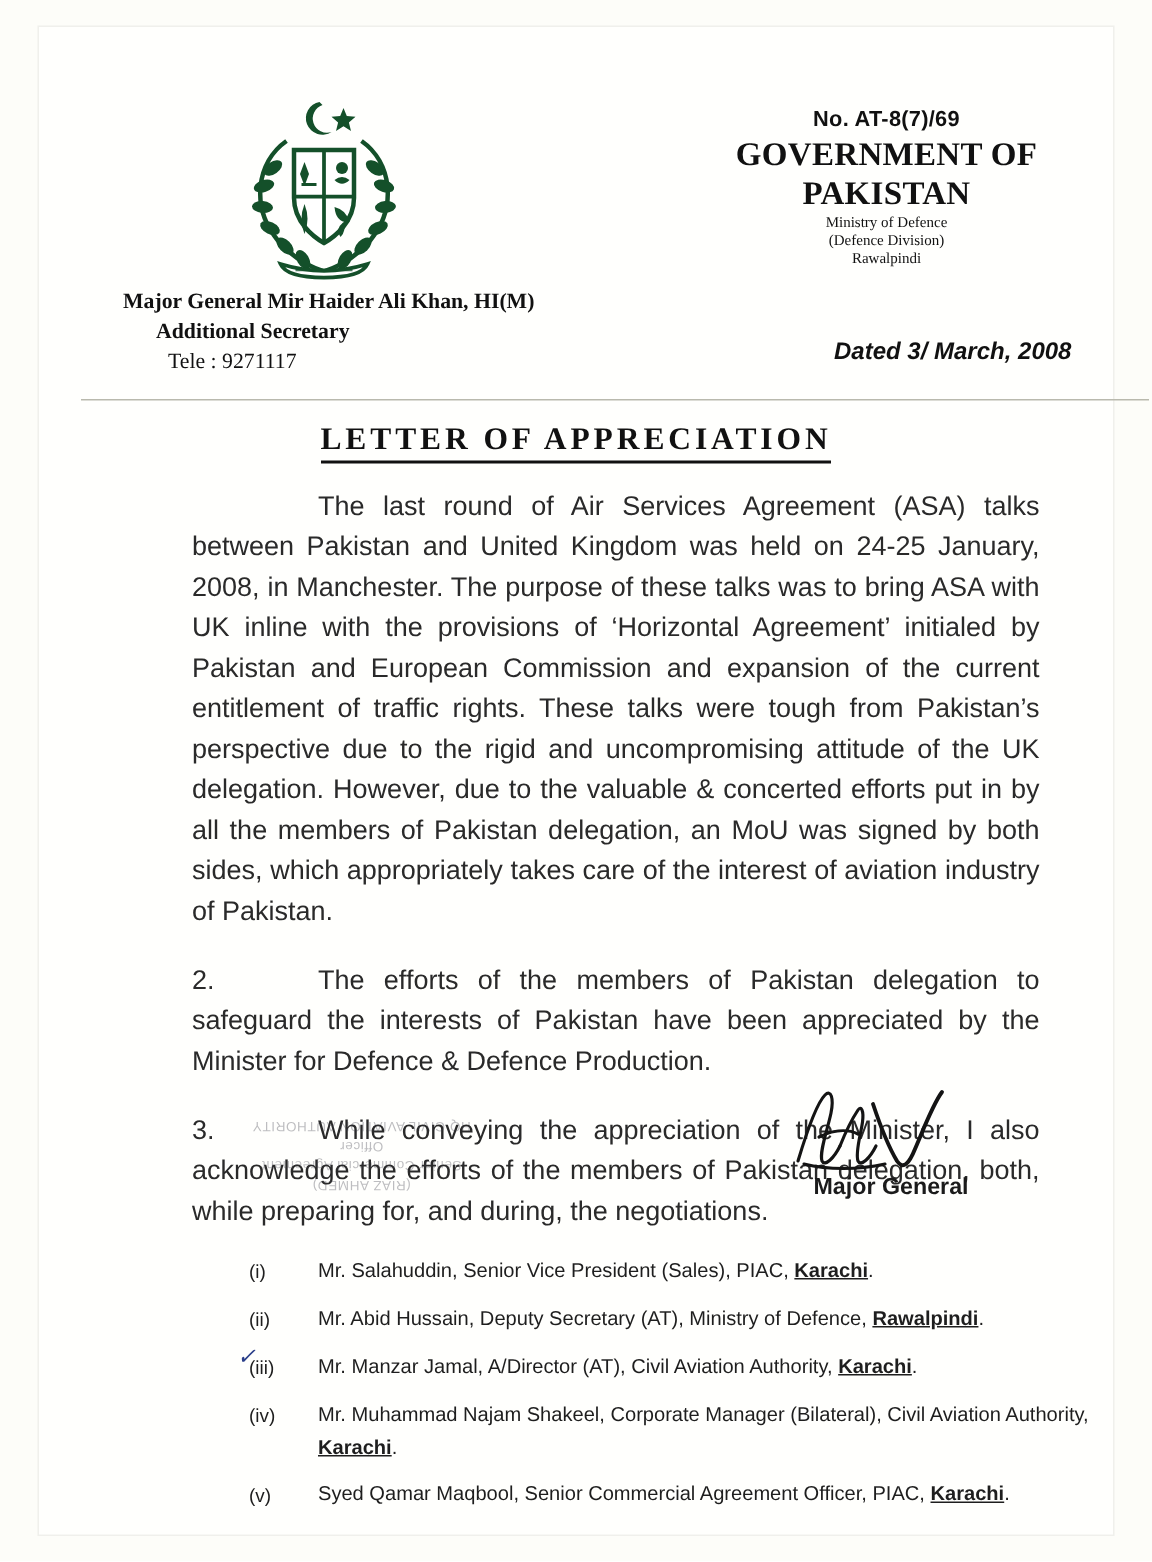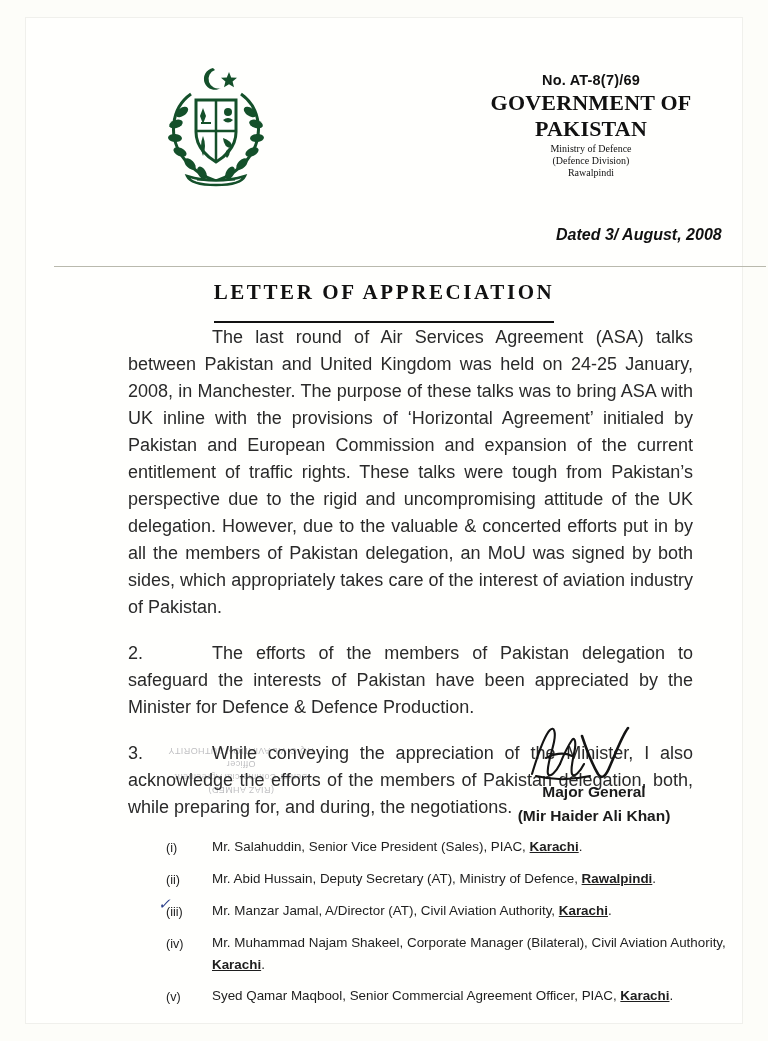--- a/index.html
+++ b/index.html
@@ -116,21 +116,21 @@
     width: 716px;
     text-align: center;
     font-family: "Liberation Serif", serif;
     font-weight: bold;
     font-size: 21px;
     letter-spacing: 2.6px;
     color: #111;
   }
   .doc-title span.u {
     border-bottom: 2px solid #111;
-    padding-bottom: 17px;
+    padding-bottom: 3px;
   }
 
   
   .body {
     position: absolute;
     left: 102px;
     top: 306px;
     width: 565px;
     font-size: 18px;
     line-height: 27px;
@@ -277,22 +277,27 @@
     </div>
 
     <div class="header-right">
       <div class="hdr-no">No. AT-8(7)/69</div>
       <div class="hdr-gov">GOVERNMENT OF PAKISTAN</div>
       <div class="hdr-line">Ministry of Defence</div>
       <div class="hdr-line">(Defence Division)</div>
       <div class="hdr-line">Rawalpindi</div>
     </div>
 
-
-    <div class="dated">Dated 3/ August, 2008</div>
+    <div class="sender">
+      <div class="sender-name">Major General Mir Haider Ali Khan, HI(M)</div>
+      <div class="sender-title">Additional Secretary</div>
+      <div class="sender-tele">Tele : 9271117</div>
+    </div>
+
+    <div class="dated">Dated 3/ March, 2008</div>
 
     <div class="rule"></div>
 
     <div class="doc-title">
       <span class="u">LETTER OF APPRECIATION</span>
     </div>
 
     <div class="body">
       <div class="para">
         <span class="indent"></span><span>The last round of Air Services Agreement (ASA) talks between Pakistan and United Kingdom was held on 24-25 January, 2008, in Manchester.  The purpose of these talks was to bring ASA with UK inline with the provisions of ‘Horizontal Agreement’ initialed by Pakistan and European Commission and expansion of the current entitlement of traffic rights.  These talks were tough from Pakistan’s perspective due to the rigid and uncompromising attitude of the UK delegation. However, due to the valuable &amp; concerted efforts put in by all the members of Pakistan delegation, an MoU was signed by both sides, which appropriately takes care of the interest of aviation industry of Pakistan.</span>
@@ -312,21 +317,20 @@
           <path d="M22 34 C30 30 40 28 48 32"></path>
           <path d="M36 40 C40 30 44 22 48 16 C50 13 52 16 51 24 C50 32 46 44 48 50 C50 54 56 48 60 40"></path>
           <path d="M58 12 C62 24 68 40 74 50 C78 56 82 52 86 42 C92 28 98 12 104 4" stroke-width="2.6"></path>
           <path d="M12 52 C28 56 48 56 66 52"></path>
         </g>
       </svg>
     </div>
 
     <div class="sig-name">
       <div>Major General</div>
-      <div>(Mir Haider Ali Khan)</div>
     </div>
 
     <div class="stamp">
       <div>(RIAZ AHMED)</div>
       <div>Senior Commercial Agreement Officer</div>
       <div>HQ CIVIL AVIATION AUTHORITY</div>
     </div>
 
     <div class="check">✓</div>
 

